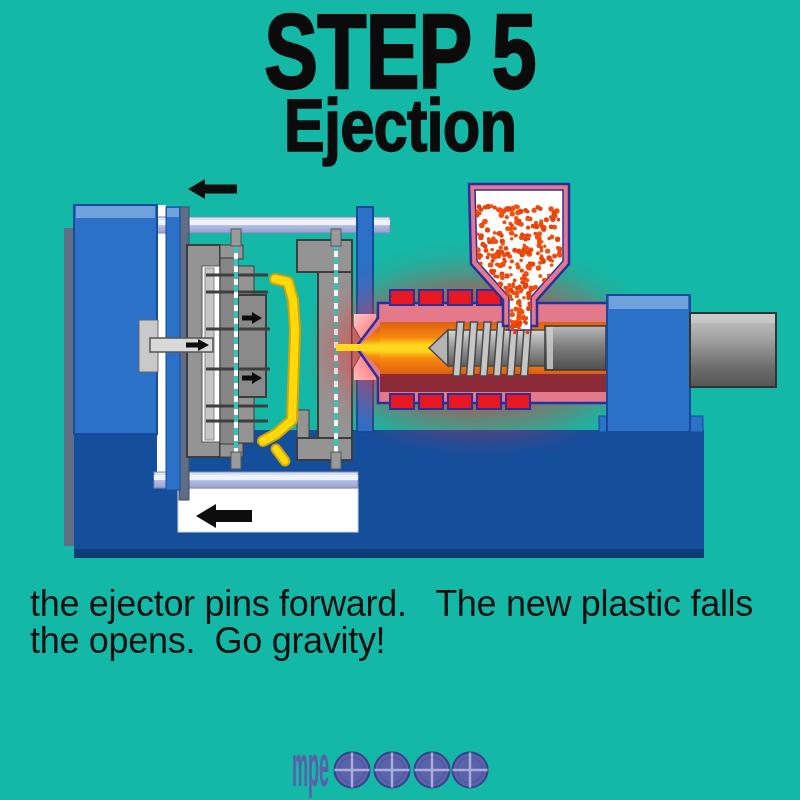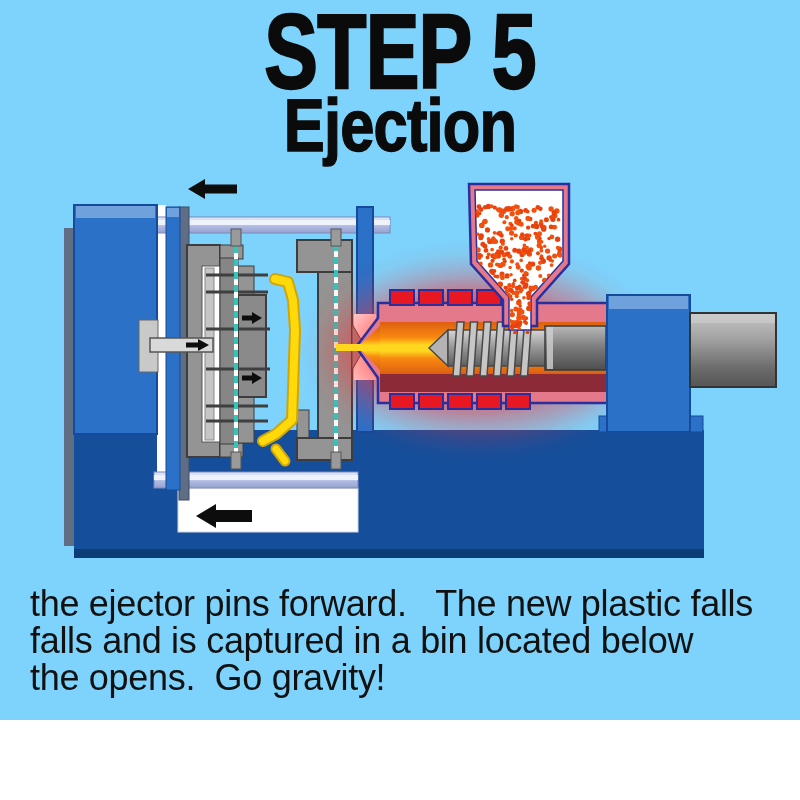--- a/index.html
+++ b/index.html
@@ -1,16 +1,16 @@
 <!DOCTYPE html>
 <html style="--title-black: #0b0b0b; --machine-blue: #2b71c8; --machine-blue-light: #6fa2dd; --machine-blue-dark: #154f9c; --slate-gray: #5f6d85; --mold-gray: #949494; --tie-bar-lavender: #b9c3e6; --teal-line: #35c4bc; --part-yellow: #ffd90a; --hopper-pink: #e5798c; --heater-red: #e81822; --melt-orange: #f8890f; --melt-yellow: #ffd71e; --barrel-maroon: #8c2a38; --glow-red: #ff2a2a; --pellet-orange: #f2500e; --logo-purple: #5b5fa9;"><head>
 <meta charset="utf-8">
 <style>
   html,body{margin:0;padding:0;background:#ffffff;}
-  .page{position:relative;width:800px;height:720px;background:#7dd3fc;overflow:hidden;
+  .page{position:relative;width:800px;height:800px;background:#14b8a6;overflow:hidden;
         font-family:"Liberation Sans","DejaVu Sans",sans-serif;}
   
   .title{position:absolute;top:-2px;left:0;width:800px;text-align:center;
          font-size:106px;line-height:106px;font-weight:bold;color:var(--title-black,#0b0b0b);
          transform:scaleX(.76);transform-origin:50% 50%;
          -webkit-text-stroke:2.5px var(--title-black,#0b0b0b);letter-spacing:-1px;white-space:pre;}
   .subtitle{position:absolute;top:89px;left:0;width:800px;text-align:center;
          font-size:74px;line-height:74px;font-weight:bold;color:var(--title-black,#0b0b0b);
          transform:scaleX(.83);transform-origin:50% 50%;
          -webkit-text-stroke:1.5px var(--title-black,#0b0b0b);letter-spacing:-1px;white-space:pre;}
@@ -514,21 +514,20 @@
       <rect x="690" y="313" width="86" height="74" fill="url(#motorG)" stroke="#333" stroke-width="2"></rect>
       <rect x="691" y="314" width="84" height="9" fill="#cfcfcf" opacity=".6"></rect>
     </g>
 
     <polygon class="arrow" points="188,189 205,179 205,184.5 237,184.5 237,193.5 205,193.5 205,199"></polygon>
     <polygon class="arrow" points="196,516 216,504 216,510 252,510 252,522 216,522 216,528"></polygon>
   </svg>
 
   <div class="caption">
     <div class="ln">the ejector pins forward.   The new plastic falls</div>
-    <div class="ln">falls and is captured in a bin located below</div>
     <div class="ln">the opens.  Go gravity!</div>
   </div>
 
   <svg class="logo" width="215" height="58" viewBox="280 744 215 58">
     <text transform="translate(292,788) scale(0.3,1)" font-size="60">mpe</text>
     <g>
       <g>
         <circle cx="352" cy="772" r="17.5" fill="#5a62ab" stroke="#39418c" stroke-width="2"></circle>
         <circle cx="352" cy="772" r="13" fill="none" stroke="#4a539e"></circle>
         <line x1="334.5" y1="772" x2="369.5" y2="772" stroke="#a8aed6" stroke-width="2.5"></line>

